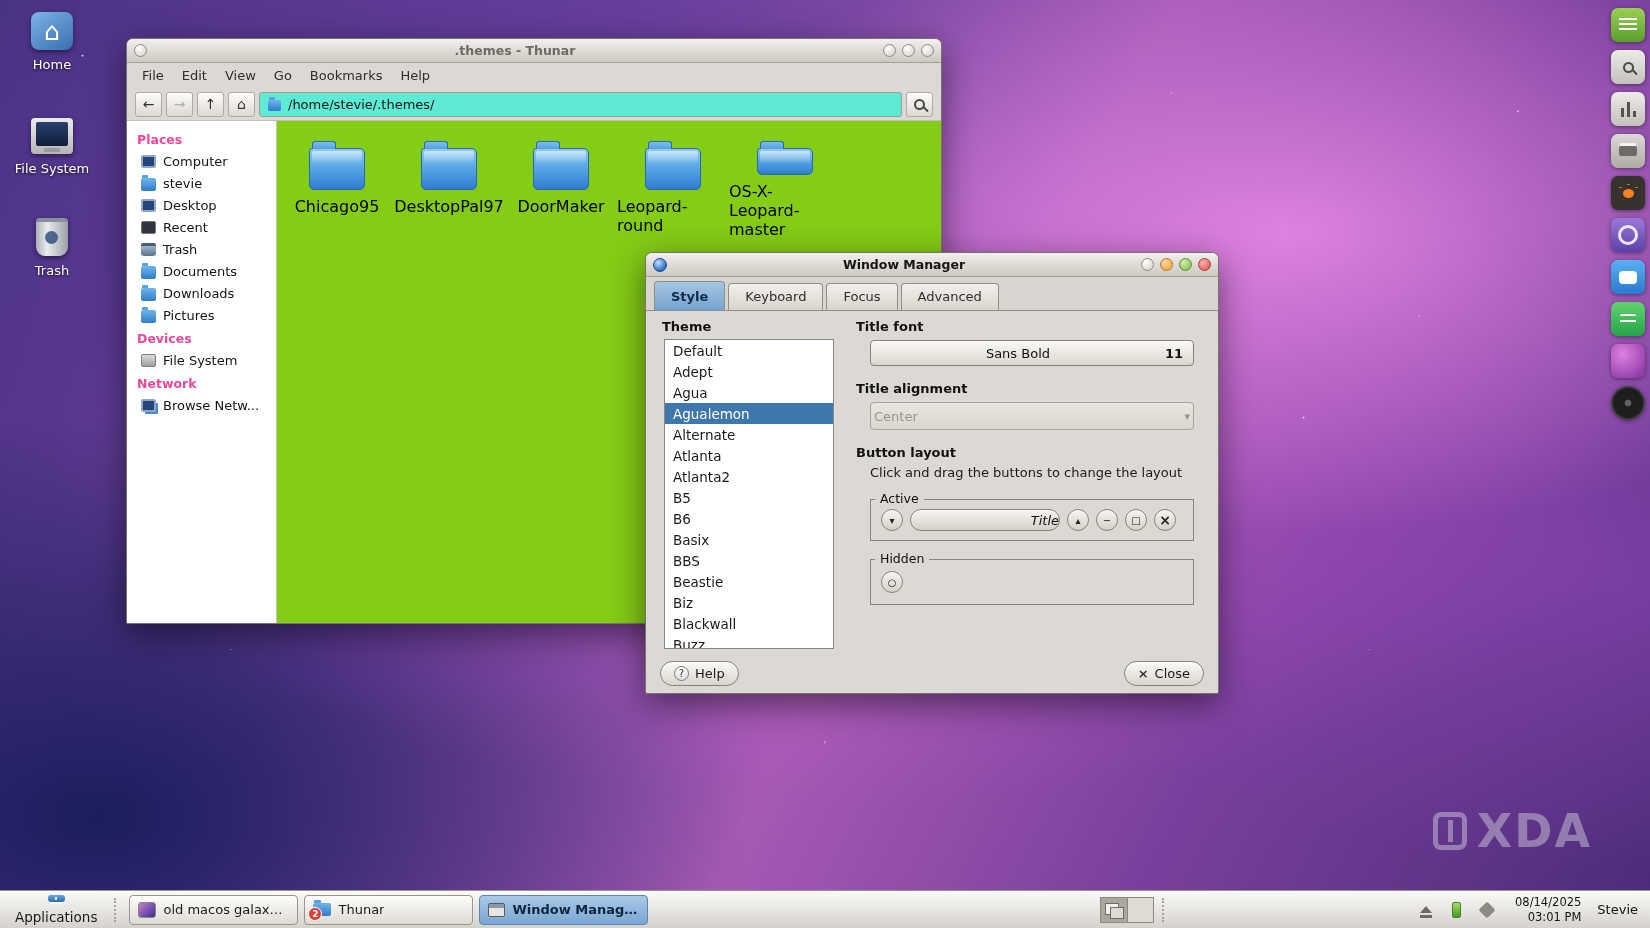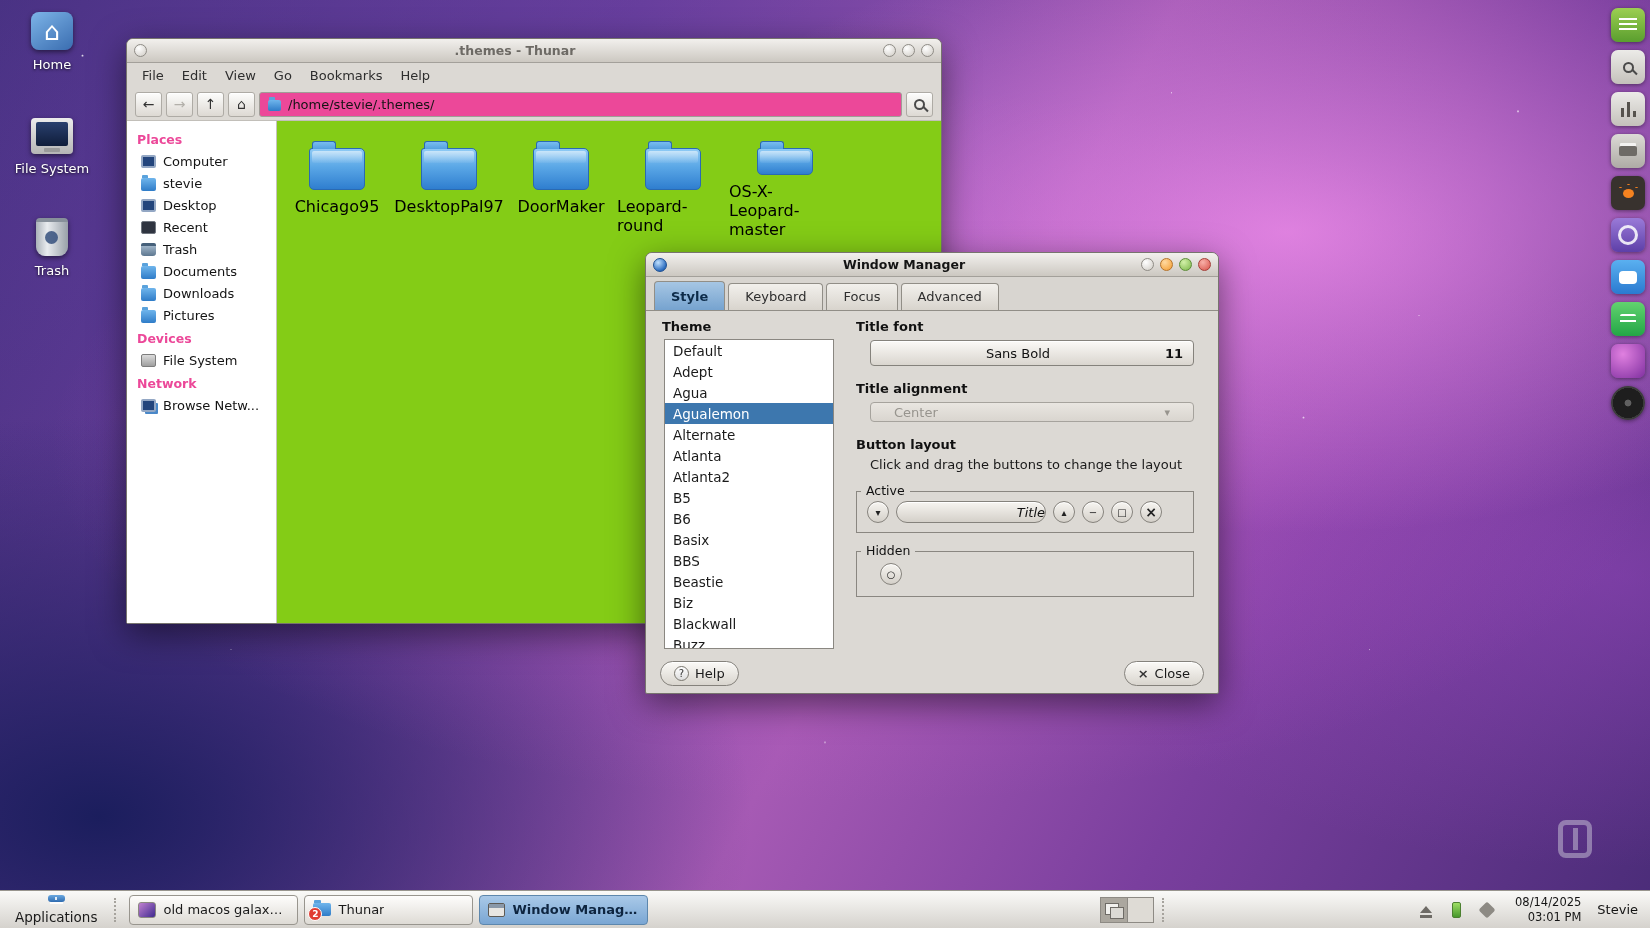--- a/index.html
+++ b/index.html
@@ -65,21 +65,21 @@
 
   
   #thunar { left:126px; top:38px; width:816px; height:586px; z-index:5; }
   #thunar .tb-title { color:#6d6a65; }
   .menubar { height:25px; flex:0 0 25px; display:flex; align-items:center; padding:0 6px; background:#dcd9d4; }
   .menu-item { padding:3px 9px; font-size:13px; color:#2e2e2e; }
   .toolbar { height:33px; flex:0 0 33px; display:flex; align-items:center; gap:4px; padding:0 8px; background:#dcd9d4; border-bottom:1px solid #c2bfb9; }
   .tbtn { min-width:27px; height:25px; display:flex; align-items:center; justify-content:center;
     border:1px solid #aeaba5; border-radius:3px; background:linear-gradient(#fdfdfc,#ddd9d3); font-size:14px; color:#333; box-shadow:inset 0 1px 0 #fff; }
   .tbtn .dim { color:#b3b0aa; }
-  .path { flex:1; height:25px; background:#ec4899; border:1px solid #a09d97; border-radius:3px; display:flex; align-items:center; gap:7px; padding:0 8px; font-size:13px; color:#141414; }
+  .path { flex:1; height:25px; background:#5eead4; border:1px solid #a09d97; border-radius:3px; display:flex; align-items:center; gap:7px; padding:0 8px; font-size:13px; color:#141414; }
   .mag { position:relative; width:11px; height:11px; border:2px solid #4a4a4a; border-radius:50%; }
   .mag::after { content:""; position:absolute; width:7px; height:2px; background:#4a4a4a; transform:rotate(45deg); right:-6px; bottom:-2px; }
   .thunar-body { flex:1; display:flex; min-height:0; background:#fff; }
   .sidebar { width:150px; flex:0 0 150px; background:#fff; border-right:1px solid #c6c3bd; padding:6px 0; overflow:hidden; }
   .sb-header { font-weight:bold; font-size:12.5px; color:#ec4899; padding:5px 10px 3px; }
   .sb-item { display:flex; align-items:center; gap:7px; height:22px; padding:0 8px 0 14px; font-size:13px; color:#141414; white-space:nowrap; overflow:hidden; }
   .mi { width:15px; height:13px; flex:0 0 15px; }
   .mi-monitor { background:#23457c; border:2px solid #93a7c4; border-radius:2px; }
   .mi-clock { background:#2f3440; border:1px solid #70767f; border-radius:2px; }
   .mi-trash { background:linear-gradient(#9fb4c8,#5d7790); border-radius:2px 2px 3px 3px; border-top:3px solid #46607a; }
@@ -111,26 +111,26 @@
   .right-col { flex:1; min-width:0; }
   .blabel { font-weight:bold; font-size:13px; color:#111; }
   .listbox { margin-top:5px; margin-left:2px; width:170px; height:310px; border:1px solid #8a8781; background:#fff; overflow:hidden; }
   .lb-item { height:21px; display:flex; align-items:center; padding:0 8px; font-size:13.5px; color:#1a1a1a; }
   .lb-item.selected { background:#3d77ae; color:#fff; }
   .ctrl { margin-left:14px; }
   .font-btn { margin-top:6px; height:26px; border:1px solid #85827c; border-radius:4px;
     background:linear-gradient(#fbfaf7,#dad6cf); display:flex; align-items:center; box-shadow:inset 0 1px 0 #fff; }
   .font-name { flex:1; text-align:center; font-size:13px; color:#111; }
   .font-size { font-weight:bold; font-size:13px; padding-right:10px; color:#111; }
-  .dropdown { margin-top:6px; height:20px; border:1px solid #a6a39d; border-radius:4px;
-    background:linear-gradient(#e9e6e1,#d9d5cf); display:flex; align-items:center; padding:0 23px; font-size:13px; color:#97948e; }
+  .dropdown { margin-top:6px; height:28px; border:1px solid #a6a39d; border-radius:4px;
+    background:linear-gradient(#e9e6e1,#d9d5cf); display:flex; align-items:center; padding:0 3px; font-size:13px; color:#97948e; }
   .dd-arrow { margin-left:auto; font-size:11px; color:#97948e; }
   .sec-label { margin-top:15px; }
   .hint { margin-top:5px; margin-left:14px; font-size:13px; color:#1a1a1a; }
-  .group { position:relative; margin-top:19px; border:1px solid #8a8781; padding:9px 10px; display:flex; align-items:center; gap:7px; }
+  .group { position:relative; margin-top:19px; margin-left:14px; border:1px solid #8a8781; padding:9px 10px; display:flex; align-items:center; gap:7px; }
   .group-label { position:absolute; top:-9px; left:4px; background:#dcd9d4; padding:0 5px; font-size:12.5px; color:#111; }
   .wbtn { width:22px; height:22px; flex:0 0 22px; border-radius:50%; border:1px solid #85827c;
     background:linear-gradient(#f7f5f1,#d4d0c9); display:flex; align-items:center; justify-content:center;
     font-size:10px; color:#222; box-shadow:inset 0 1px 0 #fff; }
   .wbtn.bold-x { font-size:14px; font-weight:bold; }
   .title-pill { height:22px; flex:0 0 150px; border-radius:11px; border:1px solid #85827c;
     background:linear-gradient(#f7f5f1,#d4d0c9); display:flex; align-items:center; justify-content:flex-end;
     font-size:13px; color:#111; box-shadow:inset 0 1px 0 #fff;font-style:italic; }
   .dlg-bottom { flex:0 0 40px; display:flex; justify-content:space-between; align-items:center; padding:0 14px; }
   .pbtn { display:inline-flex; align-items:center; gap:6px; height:25px; padding:0 13px; border:1px solid #85827c;
@@ -397,21 +397,21 @@
         <span class="wbtn">
             <span>−</span>
           </span>
         <span class="wbtn">
             <span>□</span>
           </span>
         <span class="wbtn bold-x">
             <span>×</span>
           </span>
       </div>
-      <div class="group" style="margin-top:18px; padding:11px 23px;">
+      <div class="group" style="margin-top:18px; padding:11px 10px;">
         <span class="group-label">Hidden</span>
         <span class="wbtn">
             <span>○</span>
           </span>
       </div>
     </div>
   </div>
   <div class="dlg-bottom">
     <span class="pbtn">
       <span class="qcirc">?</span>
@@ -440,20 +440,21 @@
   <div class="dock-ic d-paw"></div>
   <div class="dock-ic d-violet"></div>
   <div class="dock-ic d-chat"></div>
   <div class="dock-ic d-spotify"></div>
   <div class="dock-ic d-magenta"></div>
   <div class="dock-ic d-vinyl"></div>
 </div>
 
 <div id="watermark">
   <span class="wm-bracket"></span>
+  <span class="wm-text">XDA</span>
 </div>
 
 <div id="taskbar">
   <div class="apps-btn">
     <span class="appgrid"></span>
     <span>Applications</span>
   </div>
   <span class="handle"></span>
   <div class="task-btn">
     <span class="thumb"></span>

